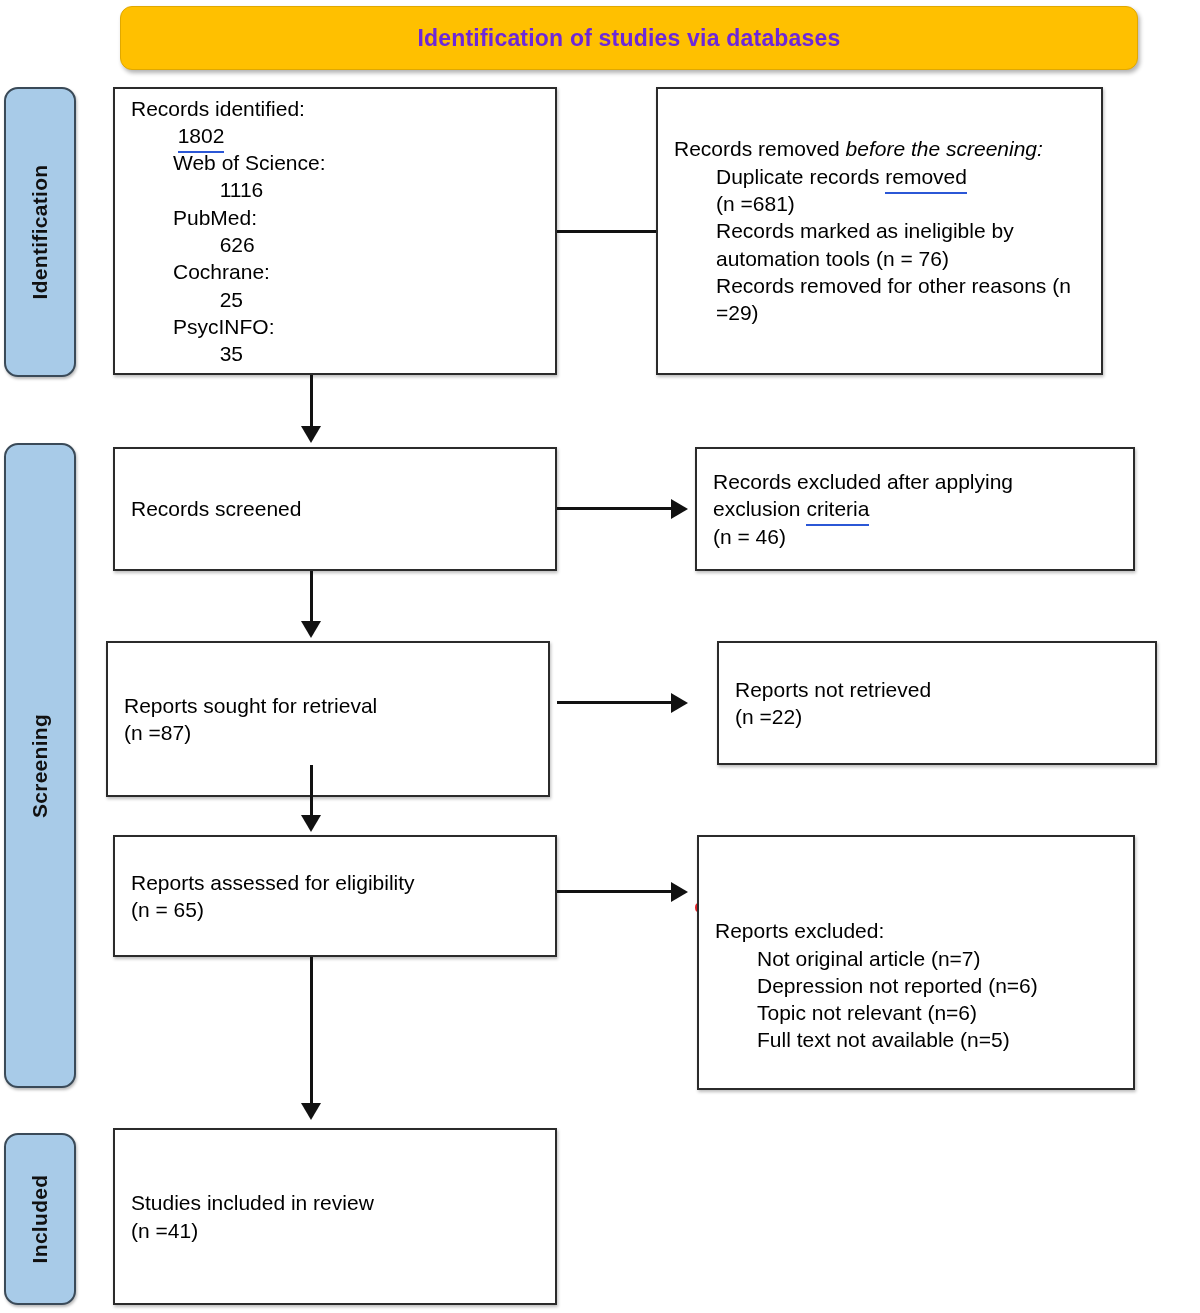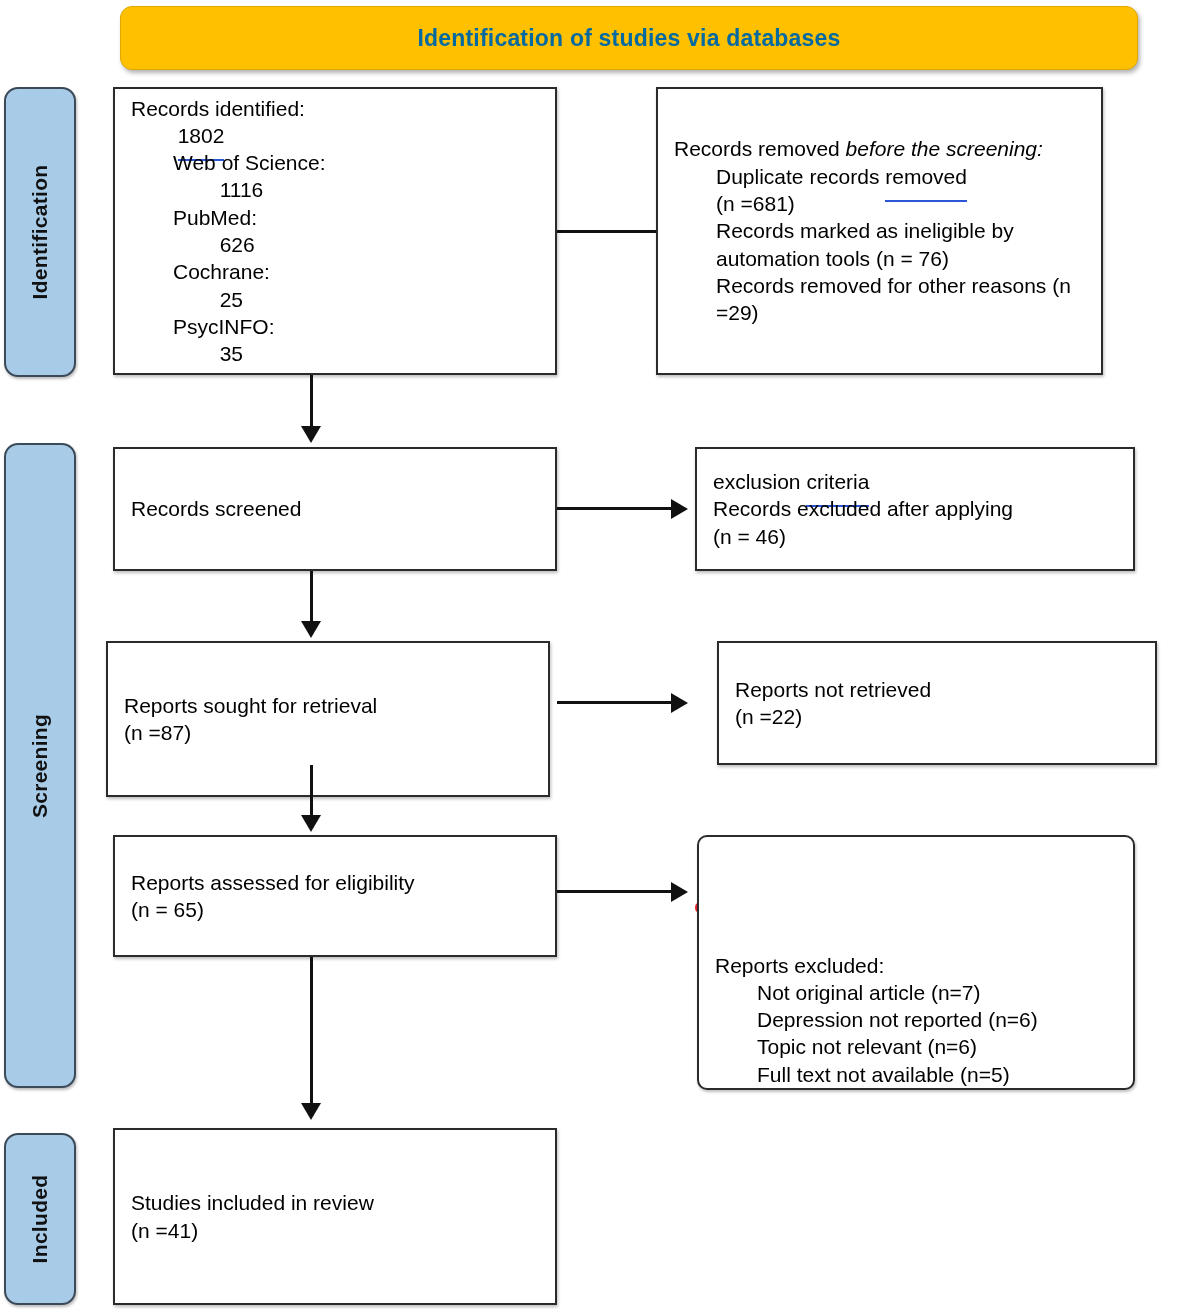--- a/index.html
+++ b/index.html
@@ -32,21 +32,21 @@
     display: flex;
     align-items: center;
     justify-content: center;
     box-shadow: 2px 3px 4px rgba(0,0,0,0.30);
     box-sizing: border-box;
   }
   .banner-text {
     font-size: 23px;
     font-weight: bold;
     letter-spacing: 0.2px;
-    color: #0369a1;
+    color: #6d28d9;
     text-align: center;
   }
 
   
   .stage {
     position: absolute;
     background: var(--stage, #A8CBE8);
     border: 2px solid #3a4a58;
     border-radius: 14px;
     box-sizing: border-box;
@@ -80,21 +80,21 @@
     font-size: 21px;
     line-height: 1.30;
     color: #000;
   }
   .line { white-space: pre-wrap; }
   .indent { padding-left: 42px; }
   .ital { font-style: italic; }
   
   .sp {
     border-bottom: 2px double #2b57d6;
-    padding-bottom: 12px;
+    padding-bottom: 4px;
   }
 
   
   .conn {
     position: absolute;
     background: #111;
   }
   .conn-v { width: 3px; }
   .conn-h { height: 3px; }
   .arrow-down {
@@ -176,22 +176,22 @@
     <div class="box-body">
       <div class="line">Records screened</div>
     </div>
   </div>
 
   <div class="conn conn-h" style="left:557px; top:507px; width:116px;"></div>
   <div class="arrow-right" style="left:671px; top:499px;"></div>
 
   <div class="box" style="left:695px; top:447px; width:440px; height:124px;">
     <div class="box-body">
+      <div class="line">Records excluded after applying</div>
       <div class="line"><span>exclusion </span><span class="sp" style="border-bottom-color: rgb(43, 87, 214);">criteria</span></div>
-      <div class="line">Records excluded after applying</div>
       <div class="line">(n = 46)</div>
     </div>
   </div>
 
   <div class="conn conn-v" style="left:310px; top:571px; height:52px;"></div>
   <div class="arrow-down" style="left:301px; top:621px;"></div>
 
   <div class="box" style="left:106px; top:641px; width:444px; height:156px;">
     <div class="box-body">
       <div class="line">Reports sought for retrieval</div>
@@ -217,21 +217,21 @@
       <div class="line">Reports assessed for eligibility</div>
       <div class="line">(n = 65)</div>
     </div>
   </div>
 
   <div class="conn conn-h" style="left:557px; top:890px; width:116px;"></div>
   <div class="arrow-right" style="left:671px; top:882px;"></div>
 
   <div class="red-dot" style="left:695px; top:903px;"></div>
 
-  <div class="box" style="left:697px; top:835px; width:438px; height:255px; justify-content:flex-end;border-radius:10px;">
+  <div class="box" style="left:697px; top:835px; width:438px; height:255px; justify-content:center;">
     <div class="box-body" style="padding-top:46px;">
       <div class="line">Reports excluded:</div>
       <div class="line indent">Not original article (n=7)</div>
       <div class="line indent">Depression not reported (n=6)</div>
       <div class="line indent">Topic not relevant (n=6)</div>
       <div class="line indent">Full text not available (n=5)</div>
     </div>
   </div>
 
   <div class="conn conn-v" style="left:310px; top:957px; height:148px;"></div>

